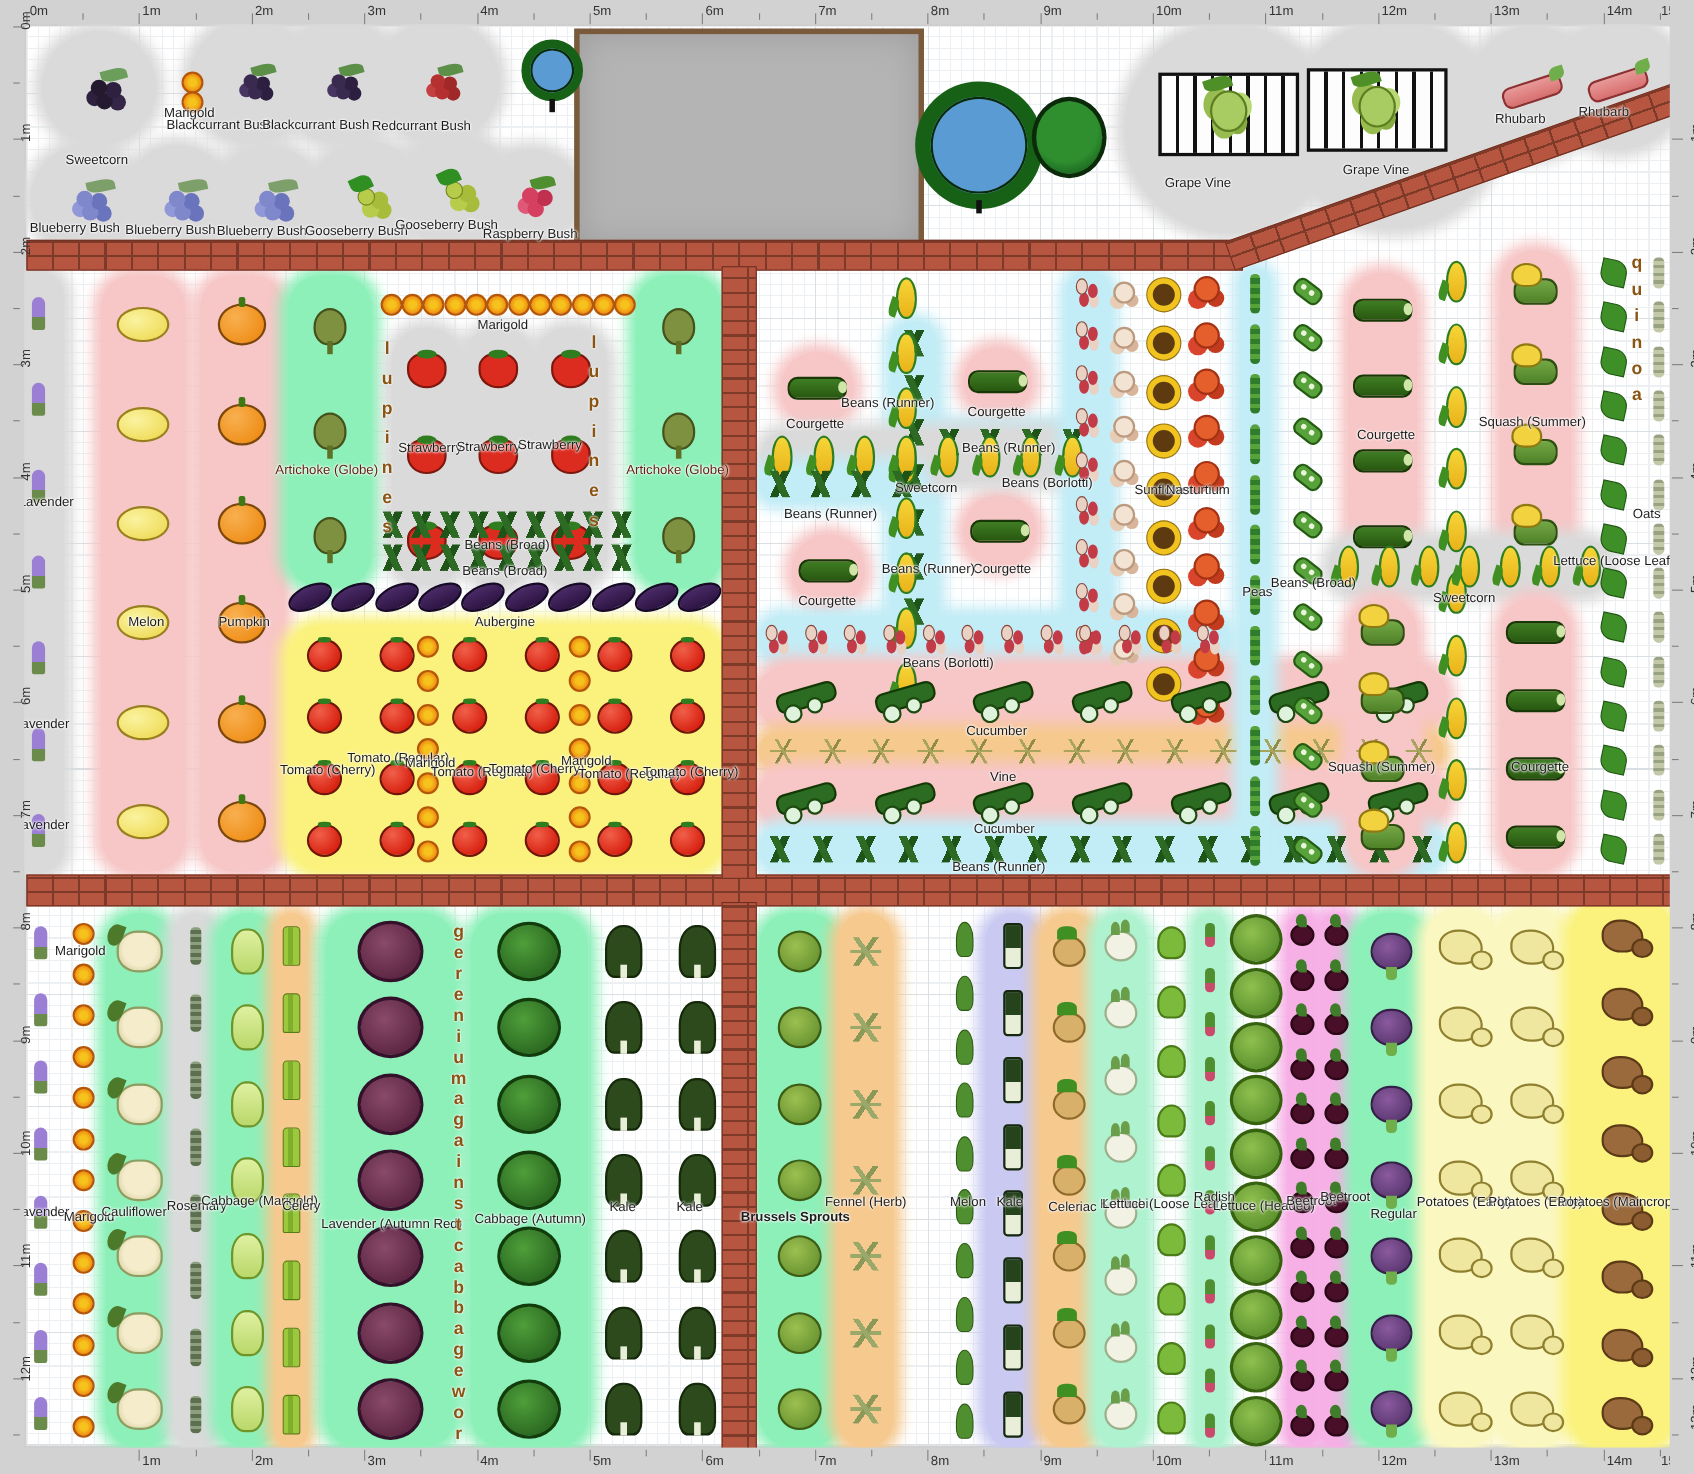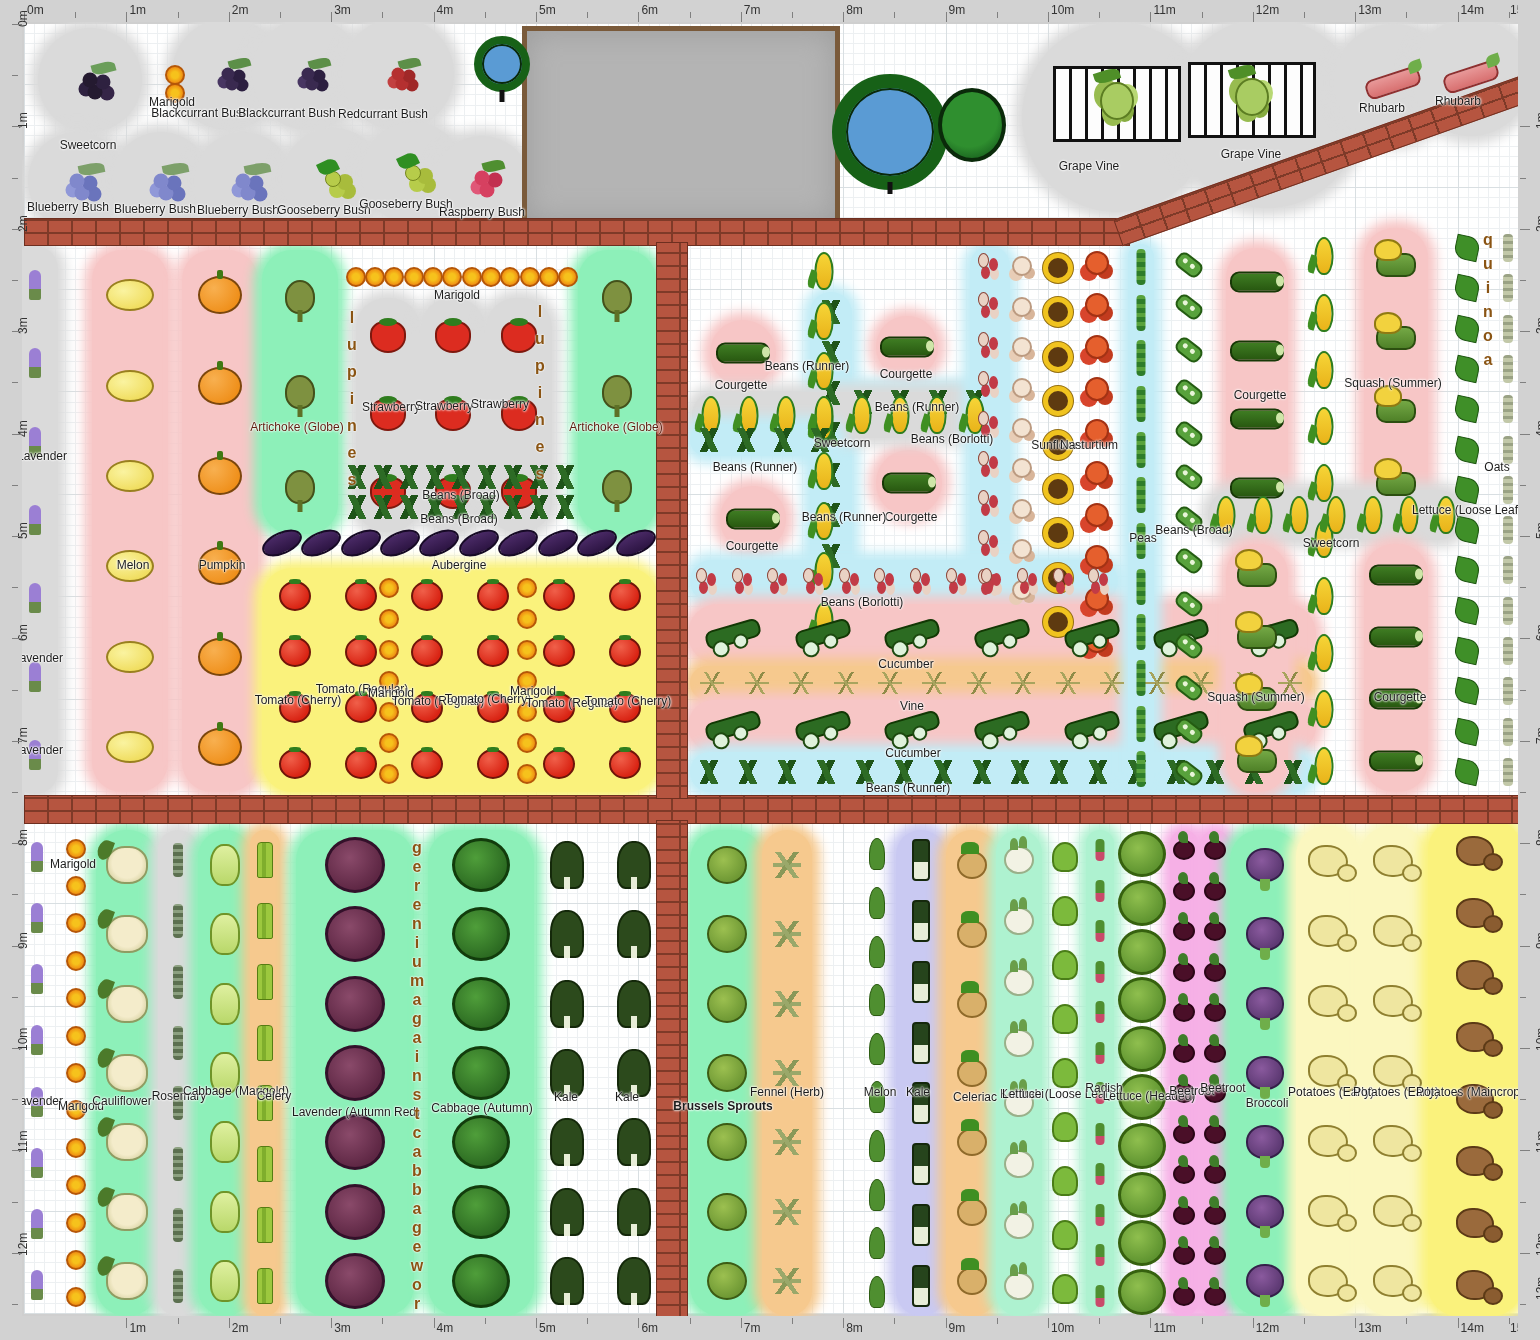--- a/index.html
+++ b/index.html
@@ -974,21 +974,21 @@
     <div class="p i-beet" style="left: 1215px; top: 1295.75px;"></div>
     <div class="lbl" style="left: 1223px; top: 1088px;">Beetroot</div>
     <div class="bed" style="left: 1230px; top: 830px; width: 70px; height: 486px; background: rgb(141, 240, 185); box-shadow: rgb(141, 240, 185) 0px 0px 12px 8px; border-radius: 30px;"></div>
     <div class="p i-broccoliic" style="left: 1265px; top: 864.714px;"></div>
     <div class="p i-broccoliic" style="left: 1265px; top: 934.143px;"></div>
     <div class="p i-broccoliic" style="left: 1265px; top: 1003.57px;"></div>
     <div class="p i-broccoliic" style="left: 1265px; top: 1073px;"></div>
     <div class="p i-broccoliic" style="left: 1265px; top: 1142.43px;"></div>
     <div class="p i-broccoliic" style="left: 1265px; top: 1211.86px;"></div>
     <div class="p i-broccoliic" style="left: 1265px; top: 1281.29px;"></div>
-    <div class="lbl" style="left: 1267px; top: 1103px;">Broccoli</div>
+    <div class="lbl" style="left: 1267px; top: 1103px;">Regular</div>
     <div class="bed" style="left: 1296px; top: 826px; width: 64px; height: 490px; background: rgb(251, 247, 192); box-shadow: rgb(251, 247, 192) 0px 0px 12px 8px; border-radius: 30px;"></div>
     <div class="p i-potpale" style="left: 1328px; top: 861px;"></div>
     <div class="p i-potpale" style="left: 1328px; top: 931px;"></div>
     <div class="p i-potpale" style="left: 1328px; top: 1001px;"></div>
     <div class="p i-potpale" style="left: 1328px; top: 1071px;"></div>
     <div class="p i-potpale" style="left: 1328px; top: 1141px;"></div>
     <div class="p i-potpale" style="left: 1328px; top: 1211px;"></div>
     <div class="p i-potpale" style="left: 1328px; top: 1281px;"></div>
     <div class="lbl" style="left: 1331px; top: 1092px;">Potatoes (Early)</div>
     <div class="bed" style="left: 1360px; top: 826px; width: 66px; height: 490px; background: rgb(251, 247, 192); box-shadow: rgb(251, 247, 192) 0px 0px 12px 8px; border-radius: 30px;"></div>

